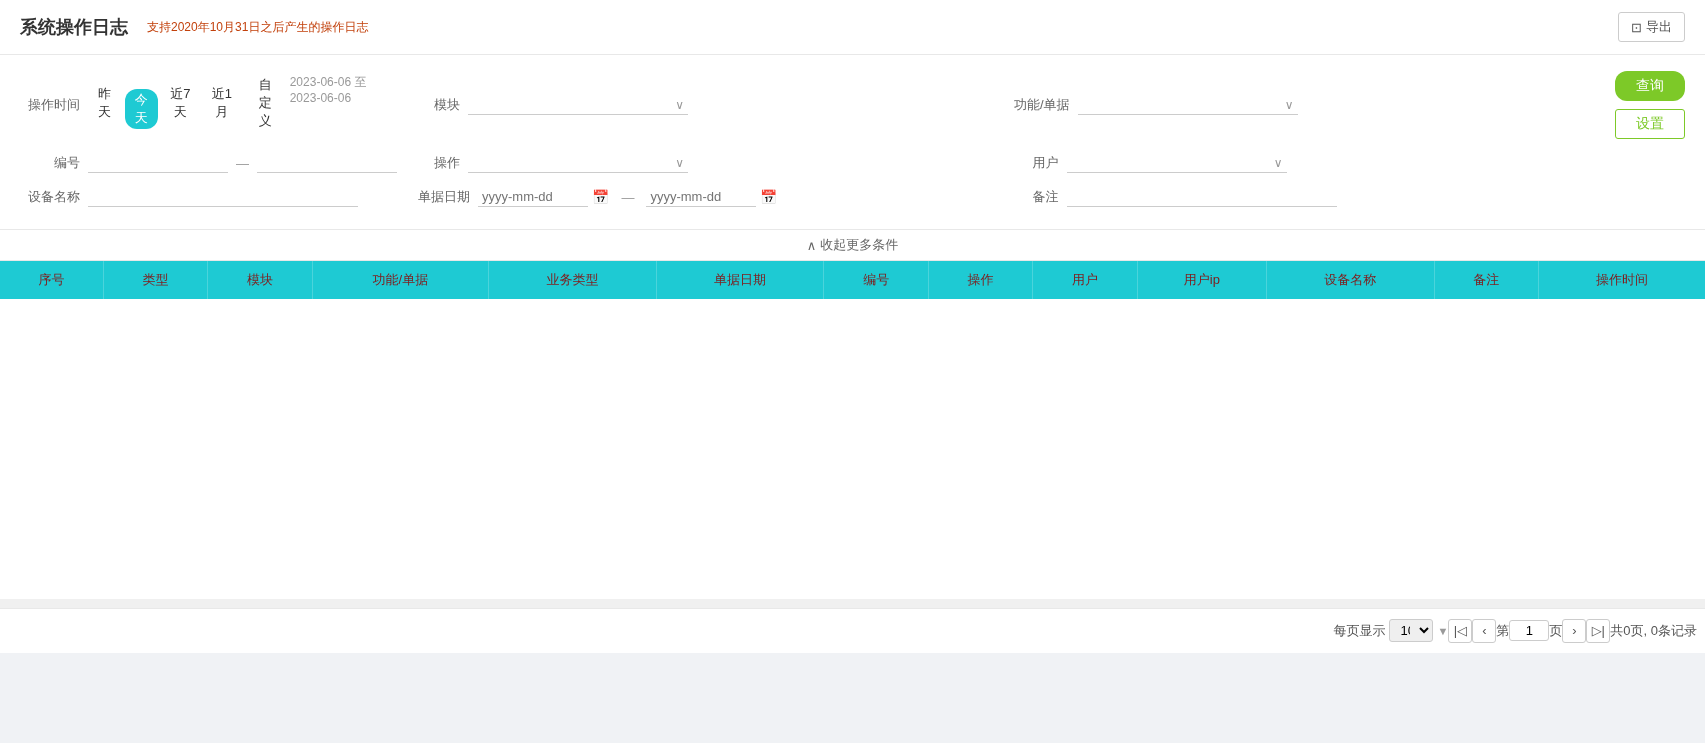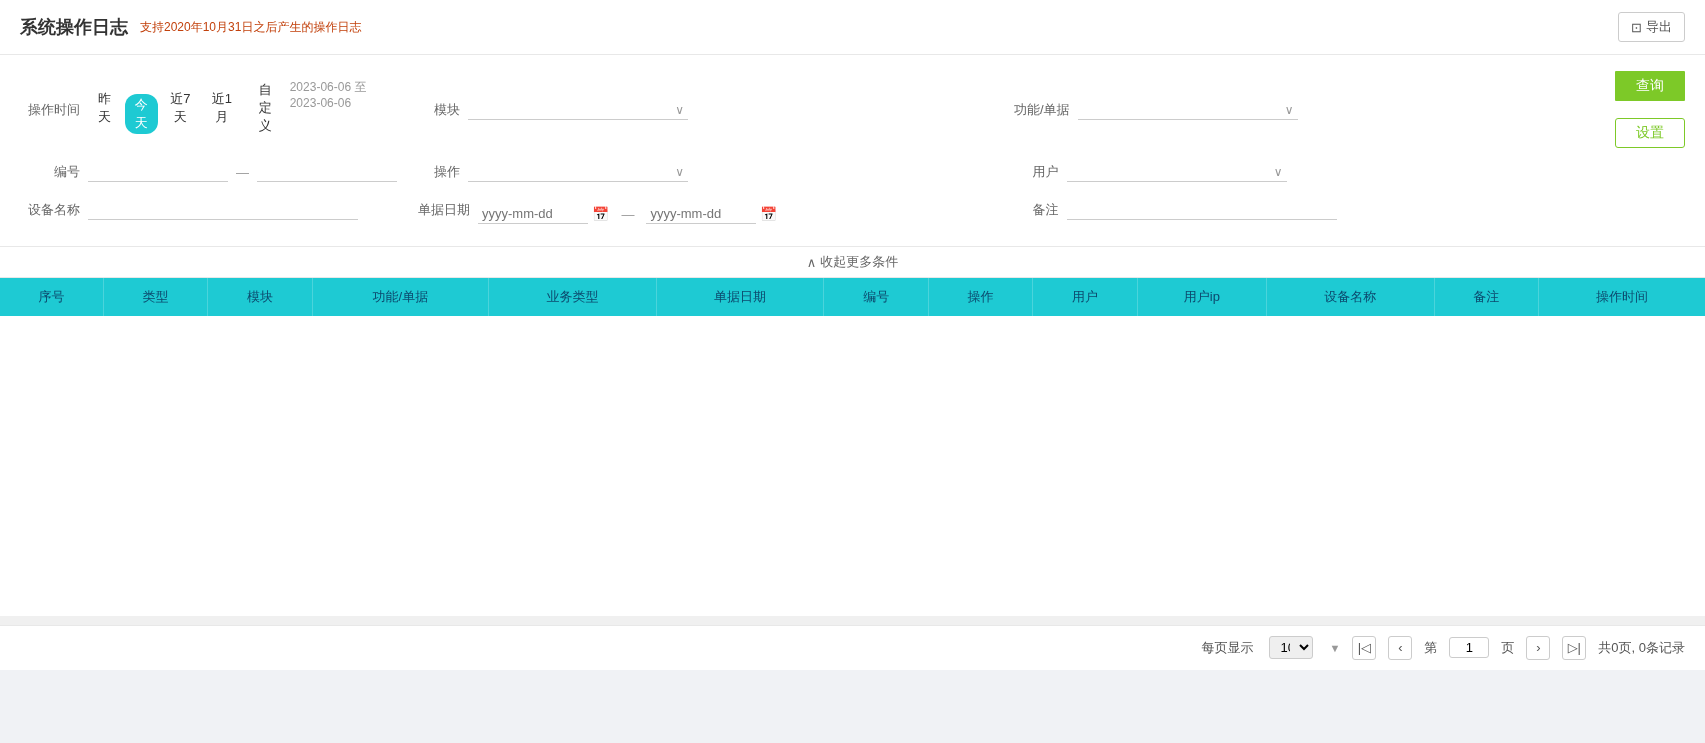--- a/index.html
+++ b/index.html
@@ -9,21 +9,21 @@
       background: #fff;
       padding: 12px 20px;
       display: flex;
       align-items: center;
       border-bottom: 1px solid #e8e8e8;
     }
     .page-title {
       font-size: 18px;
       font-weight: bold;
       color: #333;
-      margin-right: 12px;
+      margin-right: 19px;
     }
     .page-subtitle {
       font-size: 12px;
       color: #c2410c;
     }
     .export-btn {
       margin-left: auto;
       background: #fff;
       border: 1px solid #ccc;
       padding: 5px 12px;
@@ -131,21 +131,20 @@
     .filter-dash {
       margin: 0 8px;
       color: #999;
     }
 
     
     .date-input-wrap {
       display: flex;
       align-items: center;
       gap: 4px;
-      margin-top: 8px;
     }
     .date-input {
       border: none;
       border-bottom: 1px solid #ccc;
       padding: 2px 4px;
       font-size: 13px;
       color: #ccc;
       outline: none;
       background: transparent;
       width: 110px;
@@ -161,34 +160,34 @@
       flex: 1;
     }
 
     
     .btn-query {
       background: #7dc928;
       color: #fff;
       border: none;
       padding: 6px 20px;
       cursor: pointer;
-      border-radius: 1px;
+      border-radius: 12px;
       font-size: 14px;
       min-width: 60px;
     }
     .btn-settings {
       background: #fff;
       color: #7dc928;
       border: 1px solid #7dc928;
       padding: 5px 20px;
       cursor: pointer;
       border-radius: 3px;
       font-size: 14px;
       min-width: 60px;
-      margin-top: 13px;
+      margin-top: 4px;
     }
     .btn-group {
       display: flex;
       flex-direction: column;
       gap: 4px;
     }
 
     
     .collapse-bar {
       text-align: center;
@@ -215,21 +214,21 @@
     }
     table {
       width: 100%;
       border-collapse: collapse;
       min-width: 1200px;
     }
     thead tr {
       background: #1ecad3;
     }
     thead th {
-      color: #0c4a6e;
+      color: #7f1d1d;
       font-weight: normal;
       font-size: 13px;
       padding: 10px 8px;
       text-align: center;
       border-right: 1px solid rgba(255,255,255,0.2);
       white-space: nowrap;
     }
     thead th:last-child { border-right: none; }
     tbody tr:nth-child(even) { background: #f9f9f9; }
     tbody td {
@@ -239,25 +238,25 @@
       font-size: 13px;
     }
     .empty-area {
       height: 300px;
     }
 
     
     .pagination-bar {
       background: #fff;
       border-top: 1px solid #e8e8e8;
-      padding: 10px 20px;
+      padding: 10px 8px;
       display: flex;
       align-items: center;
       justify-content: flex-end;
-      gap: 12px;
+      gap: 0;
       font-size: 13px;
       color: #555;
     }
     .page-size-select {
       border: 1px solid #ccc;
       border-radius: 3px;
       padding: 2px 6px;
       font-size: 13px;
       margin: 0 4px;
       width: 44px;

